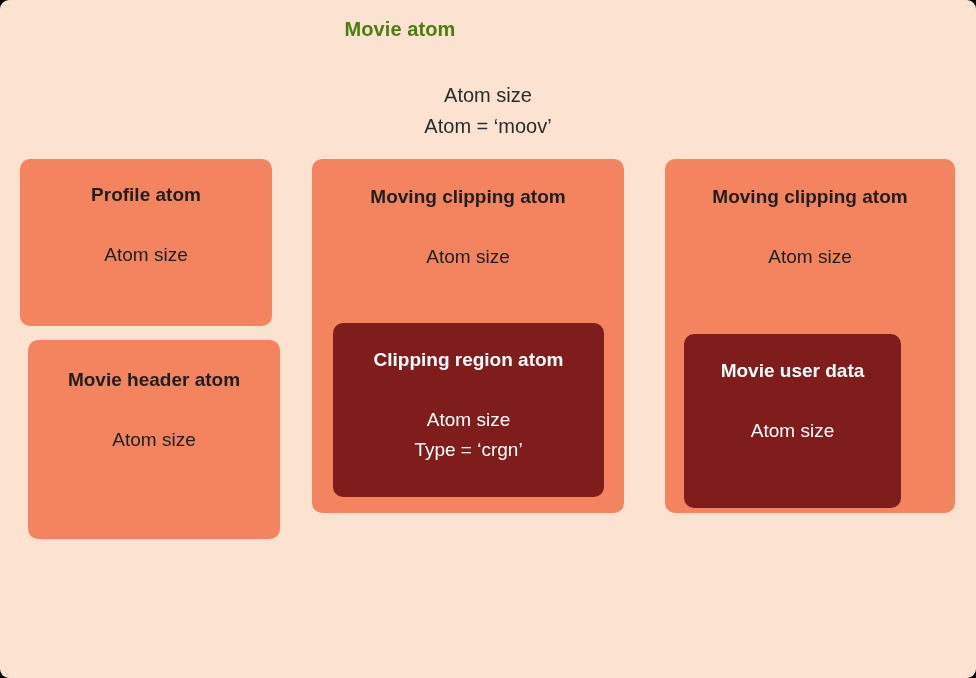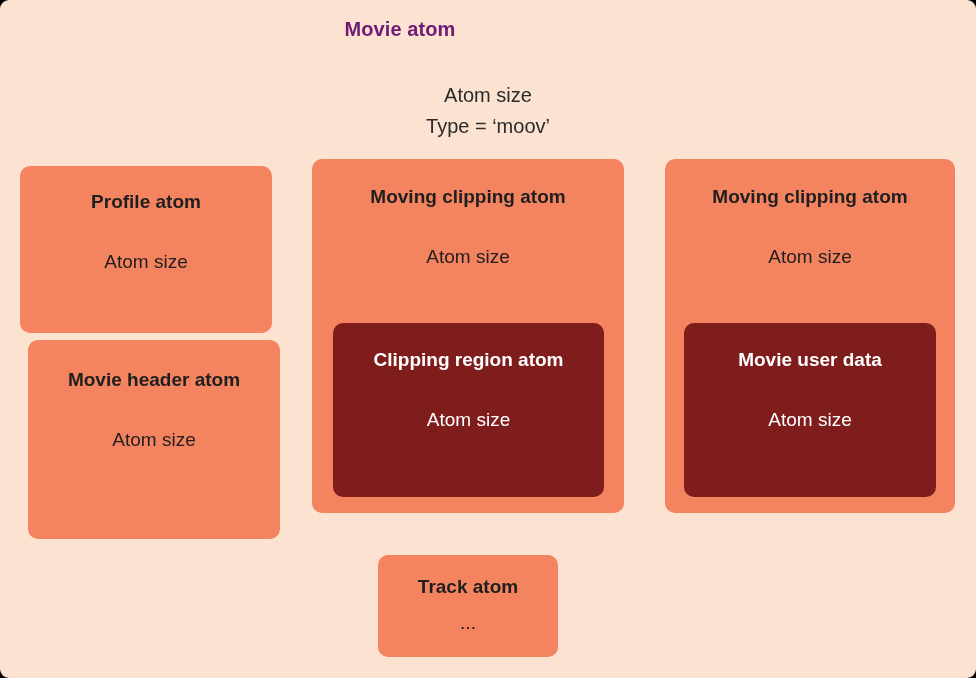--- a/index.html
+++ b/index.html
@@ -27,21 +27,21 @@
 
   
   .root-title {
     position: absolute;
     left: 0;
     top: 18px;
     width: 800px;
     text-align: center;
     font-size: 20px;
     font-weight: bold;
-    color: #701a75;
+    color: #4d7c0f;
     letter-spacing: 0.1px;
   }
   .root-meta {
     position: absolute;
     left: 0;
     top: 80px;
     width: 976px;
     text-align: center;
     font-size: 20px;
     font-weight: normal;
@@ -77,58 +77,58 @@
     left: 0;
     right: 0;
     text-align: center;
     font-size: 19px;
     font-weight: normal;
     line-height: 30px;
   }
   .atom .atom-meta .line { display: block; }
 
   
-  #atom-profile       { left: 20px;  top: 166px; width: 252px; height: 167px; }
+  #atom-profile       { left: 20px;  top: 159px; width: 252px; height: 167px; }
   #atom-profile .atom-title { top: 24px; }
   #atom-profile .atom-meta  { top: 81px; }
 
   #atom-movie-header  { left: 28px;  top: 340px; width: 252px; height: 199px; }
   #atom-movie-header .atom-title { top: 28px; }
   #atom-movie-header .atom-meta  { top: 85px; }
 
   #atom-clip          { left: 312px; top: 159px; width: 312px; height: 354px; }
   #atom-clip .atom-title { top: 26px; }
   #atom-clip .atom-meta  { top: 83px; }
 
   #atom-crgn          { left: 333px; top: 323px; width: 271px; height: 174px; }
   #atom-crgn .atom-title { top: 25px; }
   #atom-crgn .atom-meta  { top: 82px; }
 
   #atom-udta          { left: 665px; top: 159px; width: 290px; height: 354px; }
   #atom-udta .atom-title { top: 26px; }
   #atom-udta .atom-meta  { top: 83px; }
 
-  #atom-user-data     { left: 684px; top: 323px; width: 252px; height: 174px; }
+  #atom-user-data     { left: 684px; top: 334px; width: 217px; height: 174px; }
   #atom-user-data .atom-title { top: 25px; }
   #atom-user-data .atom-meta  { top: 82px; }
 
   #atom-track         { left: 378px; top: 555px; width: 180px; height: 102px; }
   #atom-track .atom-title { top: 20px; }
   #atom-track .atom-meta  { top: 53px; }
 </style>
 </head>
 <body>
 
 <div id="canvas">
 
   <div class="root-title">Movie atom</div>
 
   <div class="root-meta">
     <span class="line">Atom size</span>
-    <span class="line">Type = ‘moov’</span>
+    <span class="line">Atom = ‘moov’</span>
   </div>
 
   <div class="atom" id="atom-profile">
     <div class="atom-title">Profile atom</div>
     <div class="atom-meta">
       <span class="line">Atom size</span>
     </div>
   </div>
 
   <div class="atom" id="atom-movie-header">
@@ -142,37 +142,32 @@
     <div class="atom-title">Moving clipping atom</div>
     <div class="atom-meta">
       <span class="line">Atom size</span>
     </div>
   </div>
 
   <div class="atom dark" id="atom-crgn">
     <div class="atom-title">Clipping region atom</div>
     <div class="atom-meta">
       <span class="line">Atom size</span>
+      <span class="line">Type = ‘crgn’</span>
     </div>
   </div>
 
   <div class="atom" id="atom-udta">
     <div class="atom-title">Moving clipping atom</div>
     <div class="atom-meta">
       <span class="line">Atom size</span>
     </div>
   </div>
 
   <div class="atom dark" id="atom-user-data">
     <div class="atom-title">Movie user data</div>
     <div class="atom-meta">
       <span class="line">Atom size</span>
     </div>
   </div>
 
-  <div class="atom" id="atom-track">
-    <div class="atom-title">Track atom</div>
-    <div class="atom-meta">
-      <span class="line">...</span>
-    </div>
-  </div>
 
 </div>
 
 </body></html>

